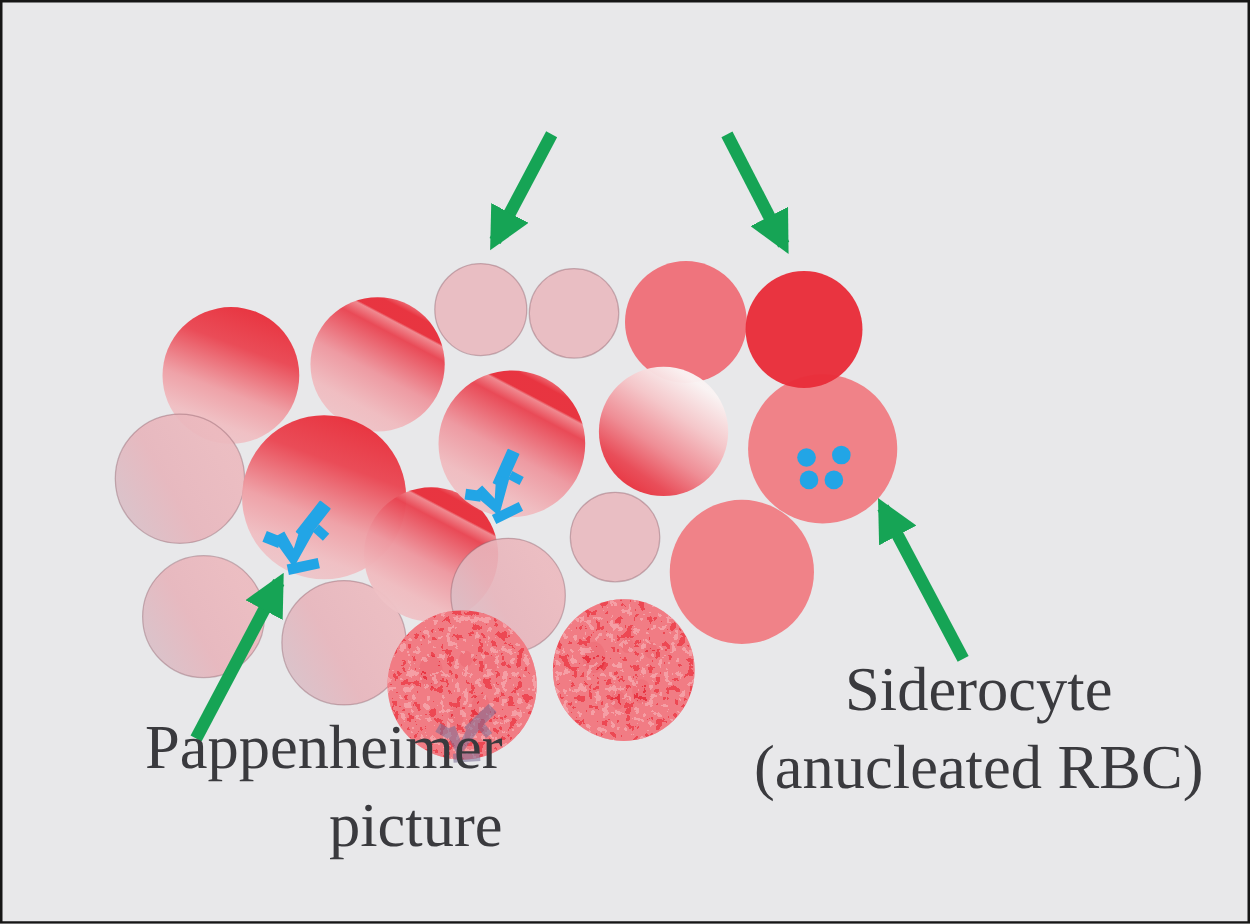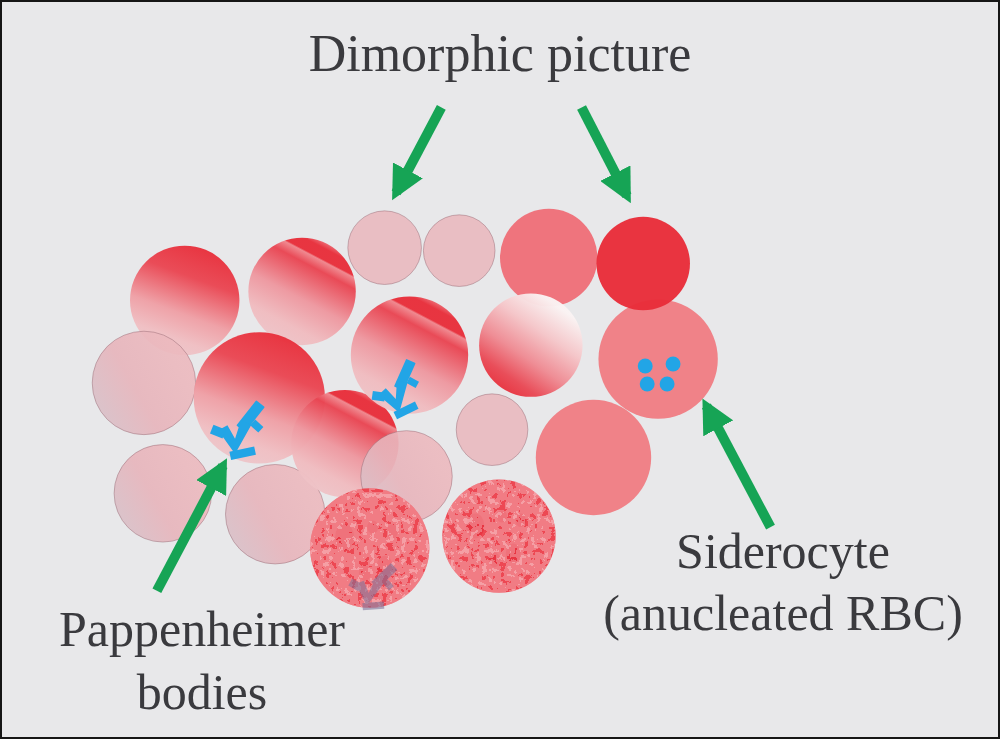--- a/index.html
+++ b/index.html
@@ -13,21 +13,21 @@
     font-family:"Liberation Serif","DejaVu Serif",serif;
   }
   .diagram-svg{position:absolute;left:0;top:0;width:100%;height:100%;}
   .lbl{
     position:absolute;
     color:#3a3a3e;
     text-align:center;
     white-space:nowrap;
   }
   .lbl-title{left:0;top:22px;width:100%;font-size:52px;}
-  .lbl-pappenheimer{left:0;top:596px;width:400px;font-size:50px;line-height:1.25;}
+  .lbl-pappenheimer{left:0;top:564px;width:400px;font-size:50px;line-height:1.25;text-align:right;}
   .lbl-siderocyte{left:562px;top:518px;width:438px;font-size:50px;line-height:1.24;}
   .lbl-watermark{right:24px;top:684px;width:auto;font-size:37px;}
 </style>
 </head>
 <body>
 
 <div class="stage">
 
   <svg class="diagram-svg" viewBox="0 0 1000 739" xmlns="http://www.w3.org/2000/svg" xmlns:xlink="http://www.w3.org/1999/xlink">
     <defs>
@@ -132,25 +132,24 @@
         <circle cx="668" cy="384" r="7.5" fill="#22a5e6"></circle>
       </g>
     <g id="arrows-layer">
         <line x1="441" y1="106" x2="395.49269819174117" y2="191.86283360048841" stroke="#16a455" stroke-width="10" marker-end="url(#ah)"></line>
         <line x1="582" y1="106" x2="627.6793109816708" y2="194.77300058702065" stroke="#16a455" stroke-width="10" marker-end="url(#ah)"></line>
         <line x1="155" y1="592" x2="221.52308279064857" y2="466.14551904471887" stroke="#16a455" stroke-width="10" marker-end="url(#ah)"></line>
         <line x1="772" y1="528" x2="707.4862035267046" y2="406.14060666155297" stroke="#16a455" stroke-width="10" marker-end="url(#ah)"></line>
       </g>
   </svg>
 
-  <div class="lbl lbl-title">Dimorphic picture</div>
 
   <div class="lbl lbl-pappenheimer">
     <div>Pappenheimer</div>
-    <div>bodies</div>
+    <div>picture</div>
   </div>
 
   <div class="lbl lbl-siderocyte">
     <div>Siderocyte</div>
     <div>(anucleated RBC)</div>
   </div>
 
 </div>
 
 </body></html>

